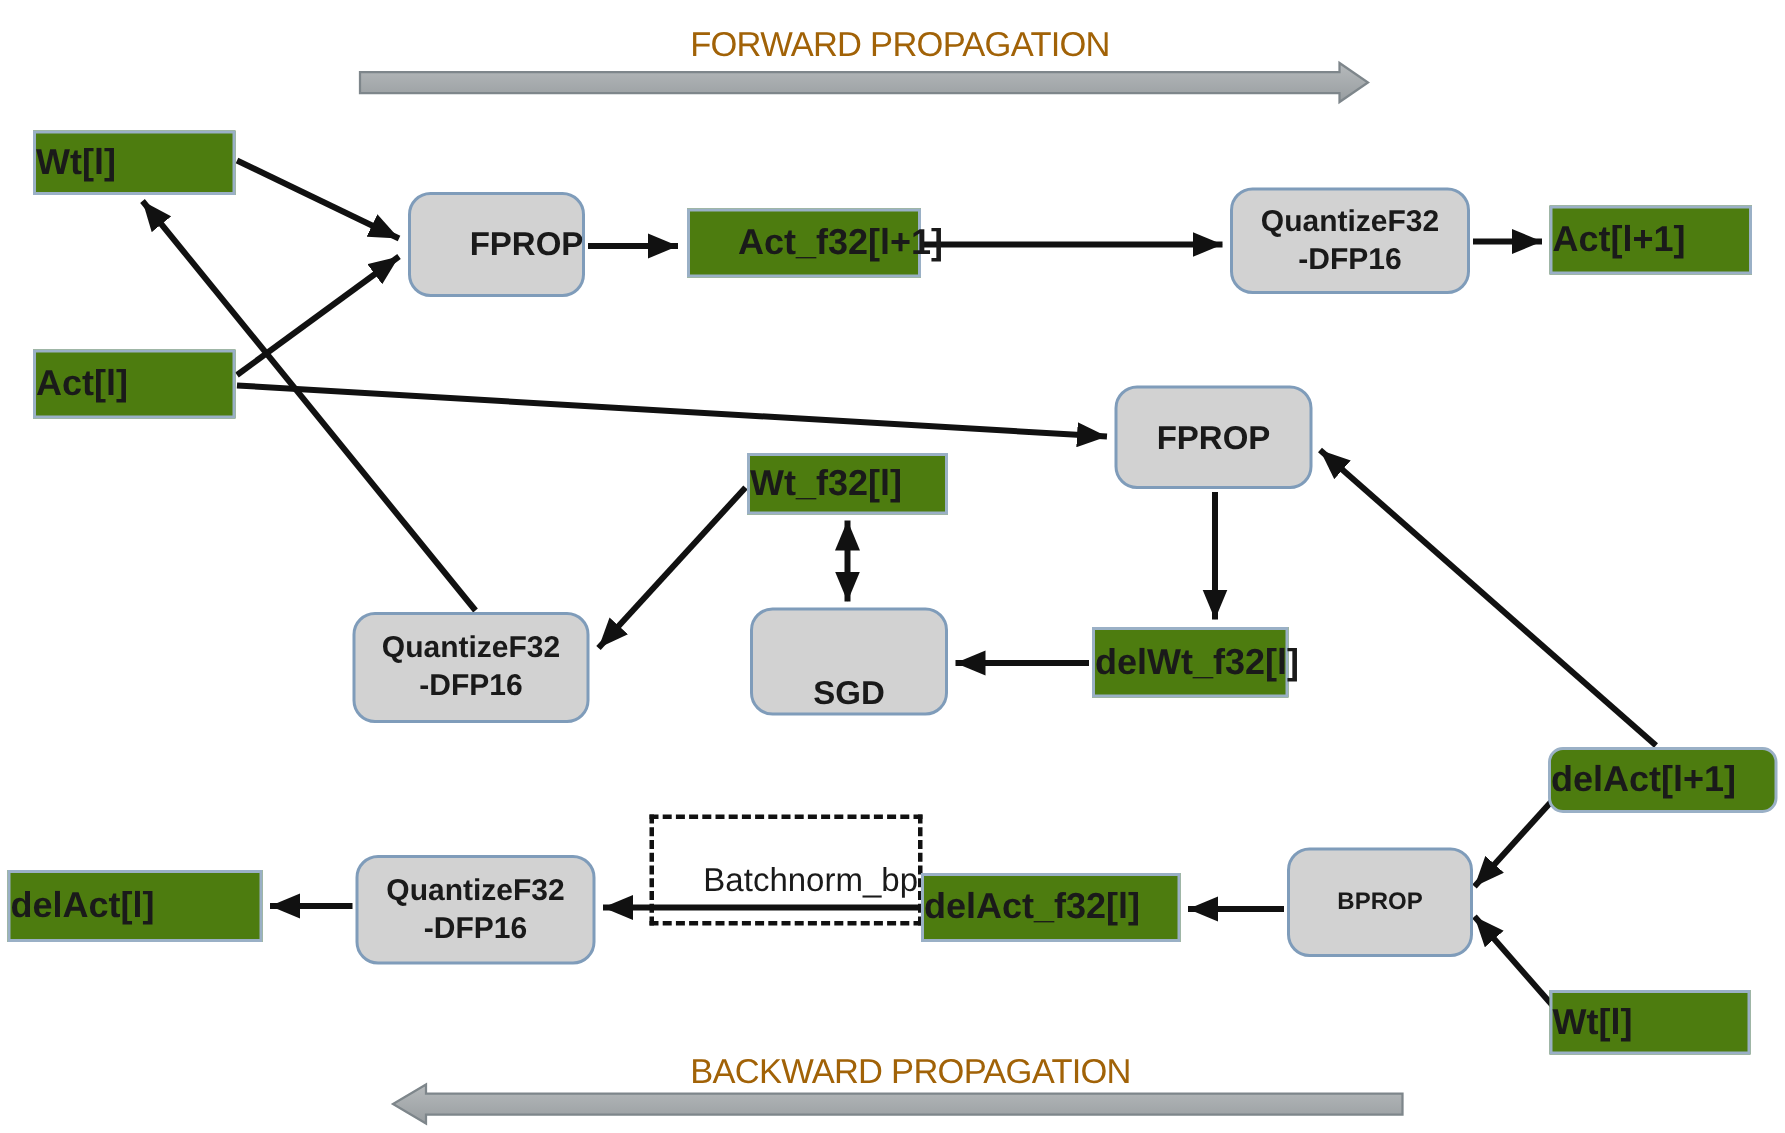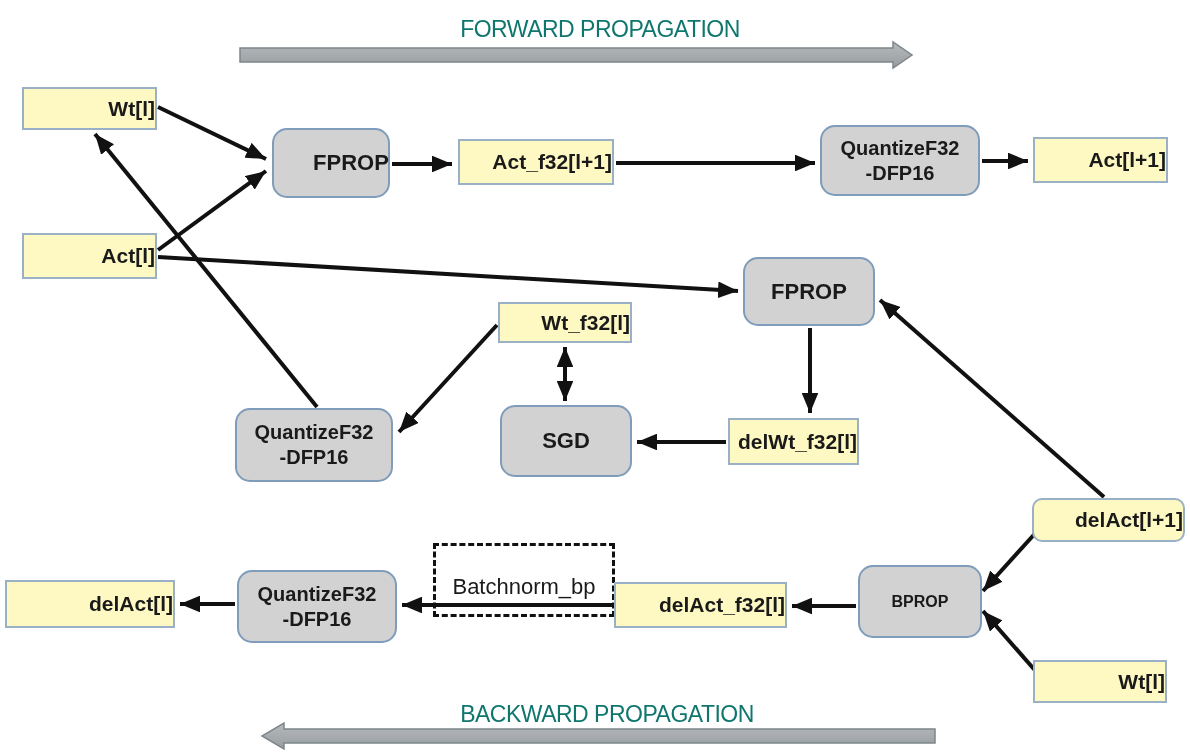--- a/index.html
+++ b/index.html
@@ -2,27 +2,27 @@
 <html><head>
 <meta charset="utf-8">
 <style>
   html,body{margin:0;padding:0;background:#ffffff;}
   #canvas{
     position:relative;width:1190px;height:755px;background:#ffffff;
     font-family:"Liberation Sans",sans-serif;color:#1a1a1a;overflow:hidden;
   }
   .abs{position:absolute;}
   .title{
-    font-size:23px;font-weight:400;letter-spacing:-0.5px;color:#0f766e;
+    font-size:23px;font-weight:400;letter-spacing:-0.5px;color:#a16207;
     text-align:center;white-space:nowrap;
   }
   .data-box{
-    position:absolute;background:#fef9c3;border:2px solid #9ab0c6;
-    display:flex;align-items:center;justify-content:flex-end;
-    font-weight:700;font-size:21px;box-sizing:border-box;z-index:3;
+    position:absolute;background:#4d7c0f;border:2px solid #9ab0c6;
+    display:flex;align-items:center;justify-content:flex-start;
+    font-weight:700;font-size:24px;box-sizing:border-box;z-index:3;
   }
   .proc-box{
     position:absolute;background:#d2d2d2;border:2px solid #7f9cba;border-radius:15px;
     display:flex;flex-direction:column;align-items:center;justify-content:center;
     font-weight:700;font-size:21px;box-sizing:border-box;z-index:3;line-height:1.25;
   }
   .dashed-box{
     position:absolute;background:transparent;border:3px dashed #111111;
     display:flex;align-items:flex-start;justify-content:center;
     font-weight:400;font-size:22px;box-sizing:border-box;z-index:2;
@@ -110,32 +110,32 @@
   <div class="proc-box" style="left:272px;top:128px;width:118px;height:70px;font-size:22px;padding-left:40px;">
     <span>FPROP</span>
   </div>
   <div class="proc-box" style="left:820px;top:125px;width:160px;height:71px;font-size:20px;">
     <span>QuantizeF32</span>
     <span>-DFP16</span>
   </div>
   <div class="proc-box" style="left:743px;top:257px;width:132px;height:69px;font-size:22px;">
     <span>FPROP</span>
   </div>
-  <div class="proc-box" style="left:500px;top:405px;width:132px;height:72px;font-size:22px;">
+  <div class="proc-box" style="left:500px;top:405px;width:132px;height:72px;font-size:22px;justify-content:flex-end;">
     <span>SGD</span>
   </div>
   <div class="proc-box" style="left:235px;top:408px;width:158px;height:74px;font-size:20px;">
     <span>QuantizeF32</span>
     <span>-DFP16</span>
   </div>
   <div class="proc-box" style="left:858px;top:565px;width:124px;height:73px;font-size:16px;">
     <span>BPROP</span>
   </div>
   <div class="proc-box" style="left:237px;top:570px;width:160px;height:73px;font-size:20px;">
     <span>QuantizeF32</span>
     <span>-DFP16</span>
   </div>
 
-  <div class="dashed-box" style="left:433px;top:543px;width:182px;height:74px;">
+  <div class="dashed-box" style="left:433px;top:543px;width:182px;height:74px;justify-content:flex-end;">
     <span>Batchnorm_bp</span>
   </div>
 
 </div>
 
 </body></html>

